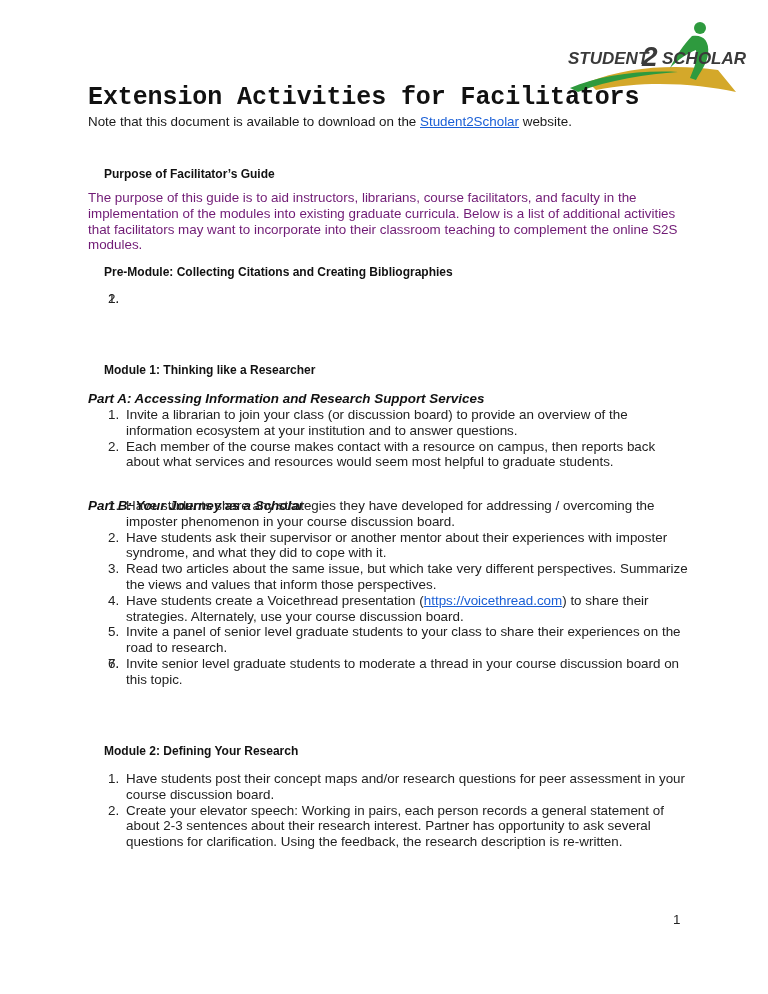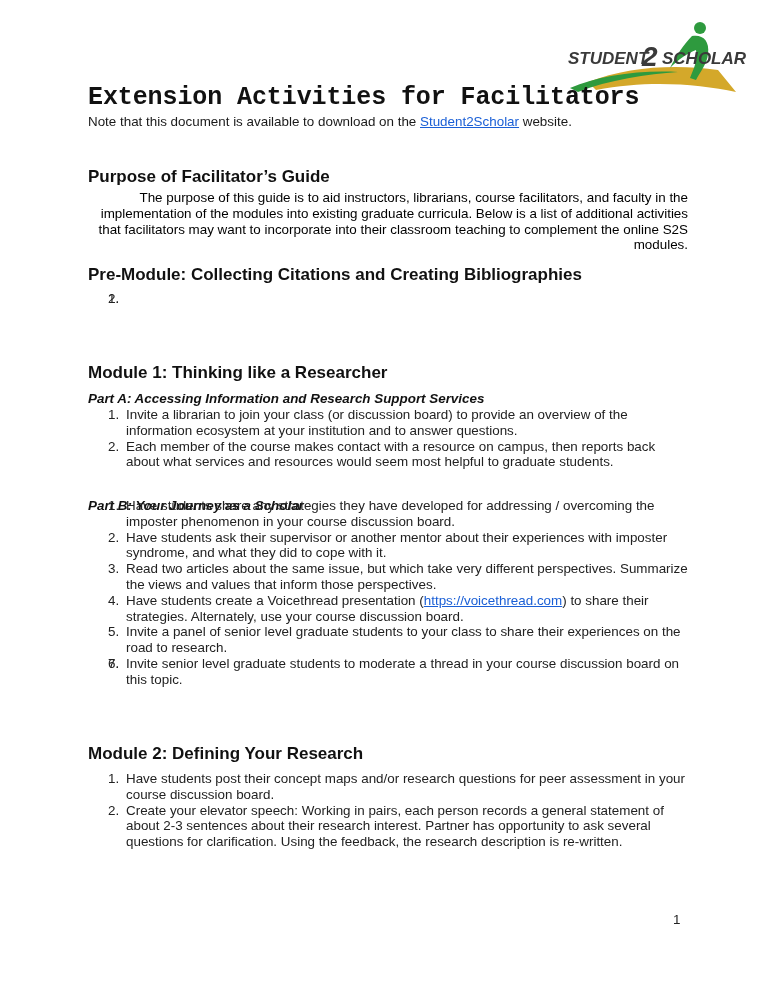--- a/index.html
+++ b/index.html
@@ -49,36 +49,35 @@
       color: #1a1a1a;
       white-space: nowrap;
     }
     a.link {
       color: #1a5fd6;
       text-decoration: underline;
       text-align: right;
     }
     h2.section {
       position: absolute;
-      left: 0;
+      left: 16px;
       margin: 0;
-      font-size: 17px;
+      font-size: 12px;
       font-weight: bold;
       color: #111;
       white-space: nowrap;
     }
     .para {
       position: absolute;
       left: 0;
       width: 600px;
       margin: 0;
       font-size: 13.4px;
       line-height: 15.8px;
-      color: #000000;
-      text-align: right;
+      color: #701a75;
     }
     h3.part {
       position: absolute;
       left: 0;
       margin: 0;
       font-size: 13.4px;
       font-weight: bold;
       color: #111;
       white-space: nowrap;
       font-style: italic;

